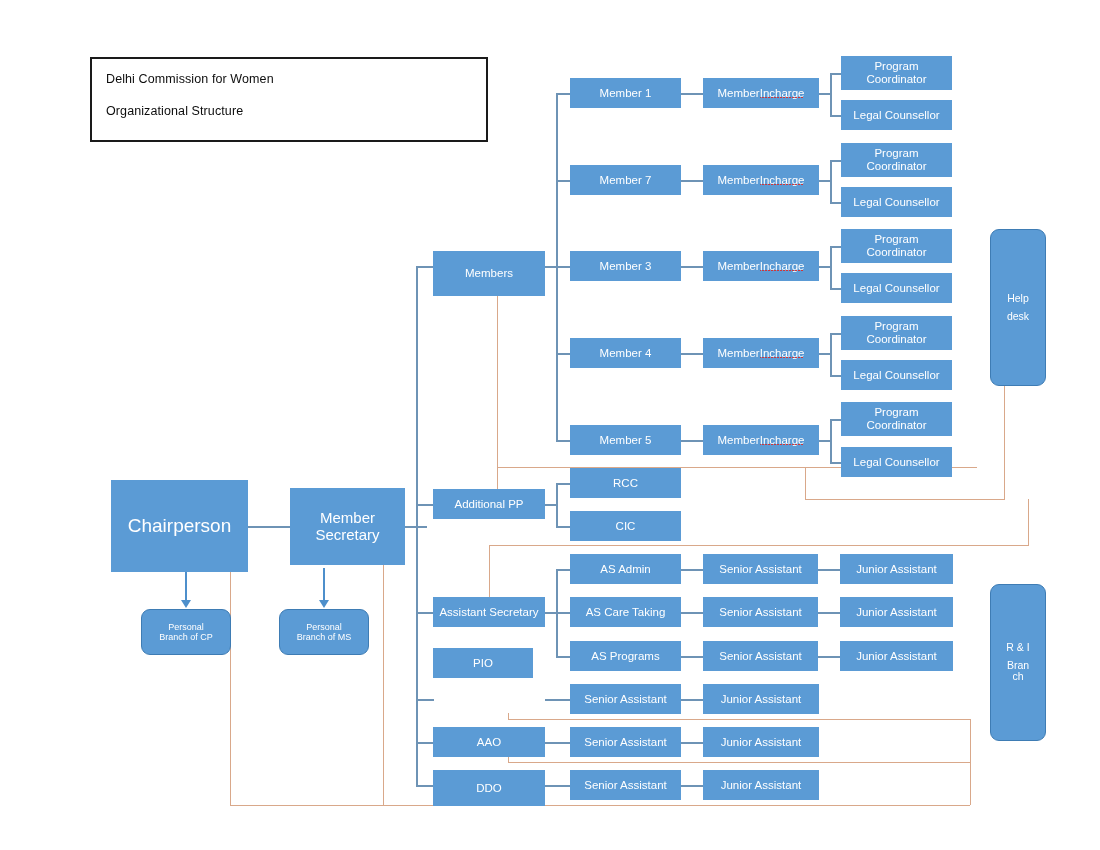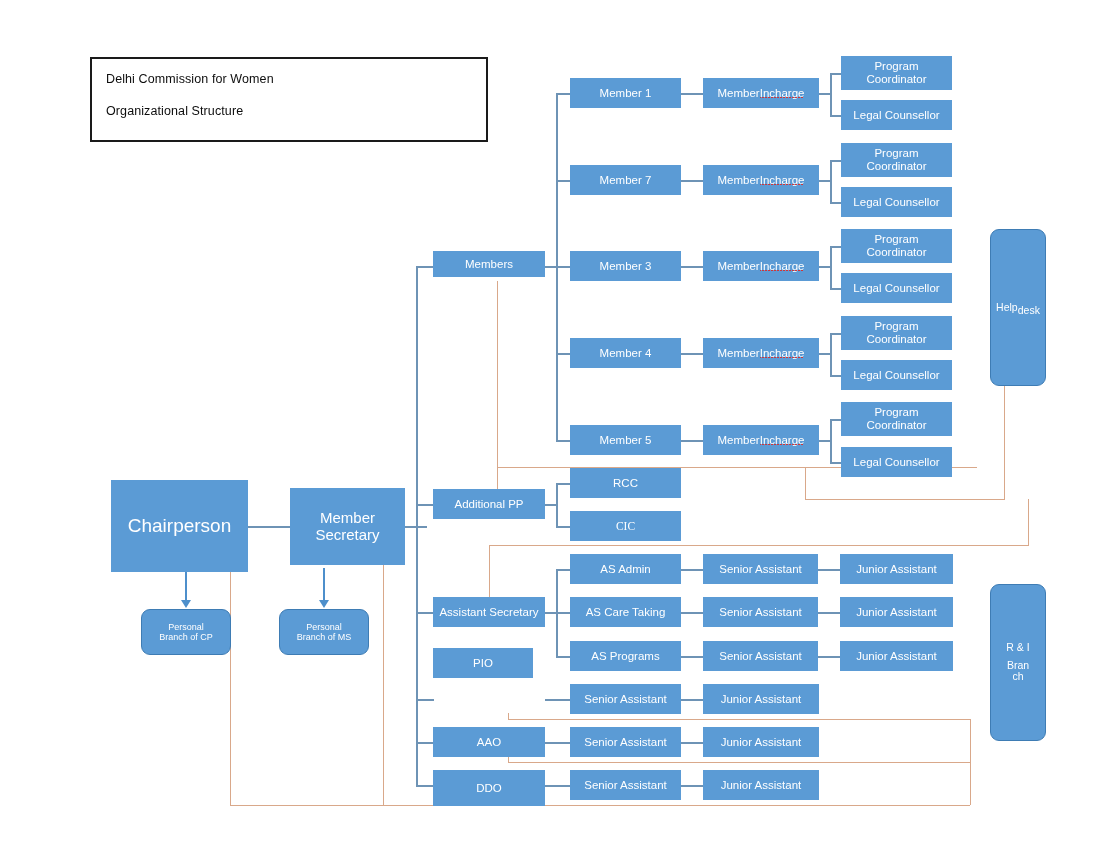--- a/index.html
+++ b/index.html
@@ -239,21 +239,21 @@
   <div class="node rounded small" style="left:141px; top:609px; width:90px; height:46px; flex-direction:column;">
     <span>Personal</span>
     <span>Branch of CP</span>
   </div>
 
   <div class="node rounded small" style="left:279px; top:609px; width:90px; height:46px; flex-direction:column;">
     <span>Personal</span>
     <span>Branch of MS</span>
   </div>
 
-  <div class="node" style="left:433px; top:251px; width:112px; height:26px;">
+  <div class="node" style="left:433px; top:251px; width:112px; height:45px;">
     <span>Members</span>
   </div>
 
   <div class="node" style="left:433px; top:489px; width:112px; height:30px;">
     <span>Additional PP</span>
   </div>
 
   <div class="node" style="left:433px; top:597px; width:112px; height:30px;">
     <span>Assistant Secretary</span>
   </div>
@@ -343,21 +343,21 @@
     <span>Program</span>
     <span>Coordinator</span>
   </div>
   <div class="node" style="left:841px; top:447px; width:111px; height:30px;">
     <span>Legal Counsellor</span>
   </div>
 
   <div class="node" style="left:570px; top:468px; width:111px; height:30px;">
     <span>RCC</span>
   </div>
-  <div class="node" style="left:570px; top:511px; width:111px; height:30px;font-family:Liberation Serif, serif;">
+  <div class="node" style="left:570px; top:511px; width:111px; height:30px;">
     <span>CIC</span>
   </div>
 
   <div class="node" style="left:570px; top:554px; width:111px; height:30px;">
     <span>AS Admin</span>
   </div>
   <div class="node" style="left:570px; top:597px; width:111px; height:30px;">
     <span>AS Care Taking</span>
   </div>
   <div class="node" style="left:570px; top:641px; width:111px; height:30px;">
@@ -399,21 +399,21 @@
     <span>Junior Assistant</span>
   </div>
 
   <div class="node" style="left:570px; top:770px; width:111px; height:30px;">
     <span>Senior Assistant</span>
   </div>
   <div class="node" style="left:703px; top:770px; width:116px; height:30px;">
     <span>Junior Assistant</span>
   </div>
 
-  <div class="node rounded tiny" style="left:990px; top:229px; width:56px; height:157px; ">
+  <div class="node rounded tiny" style="left:990px; top:229px; width:56px; height:157px; flex-direction:column;">
     <span>Help</span>
     <span style="margin-top:6px;">desk</span>
   </div>
 
   <div class="node rounded tiny" style="left:990px; top:584px; width:56px; height:157px; flex-direction:column;">
     <span>R &amp; I</span>
     <span style="margin-top:6px;">Bran</span>
     <span>ch</span>
   </div>
 

